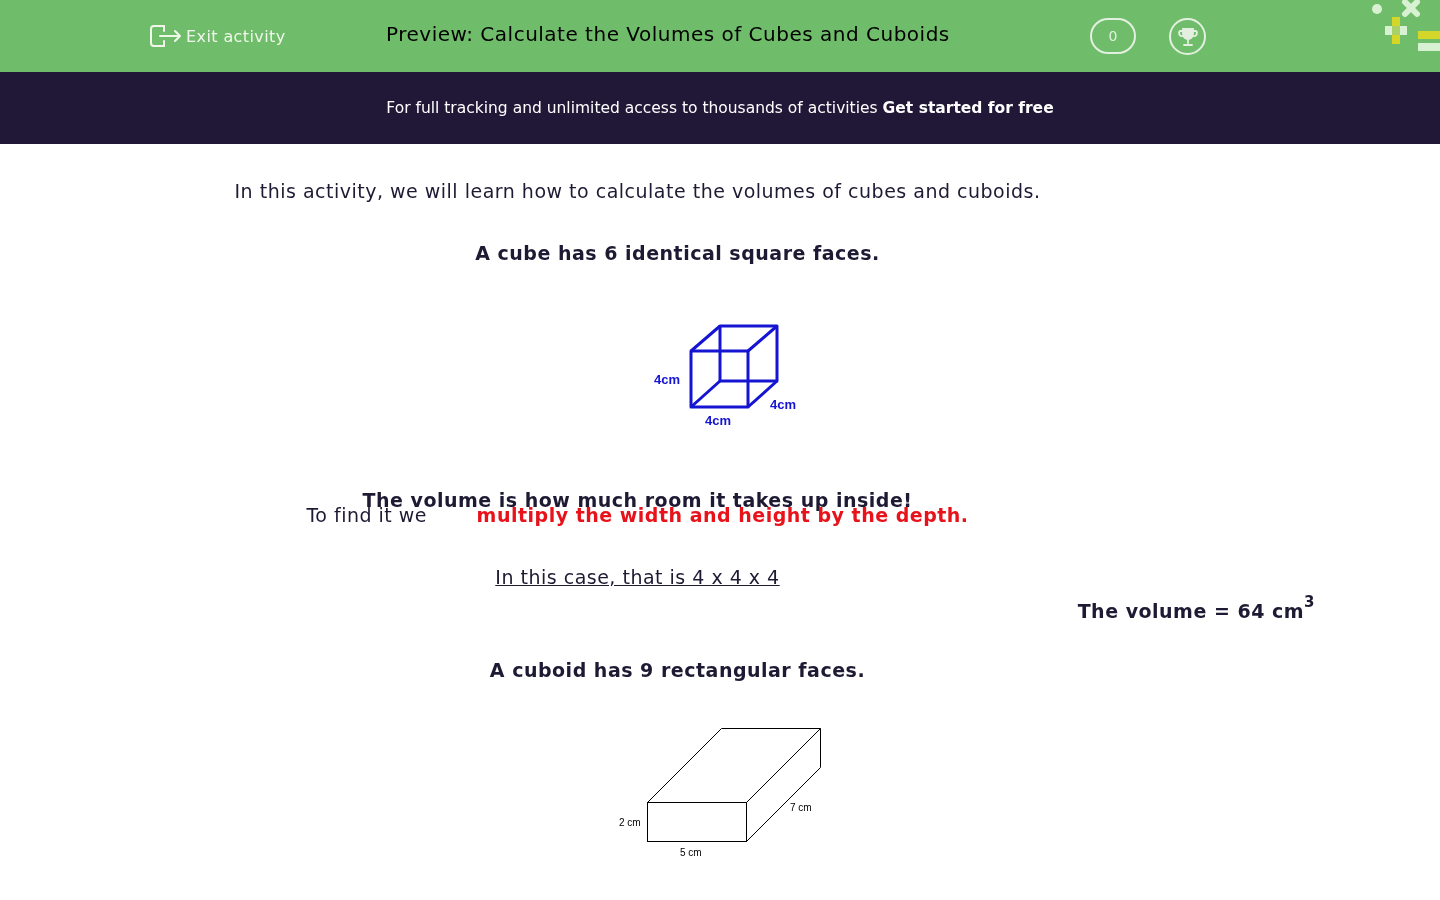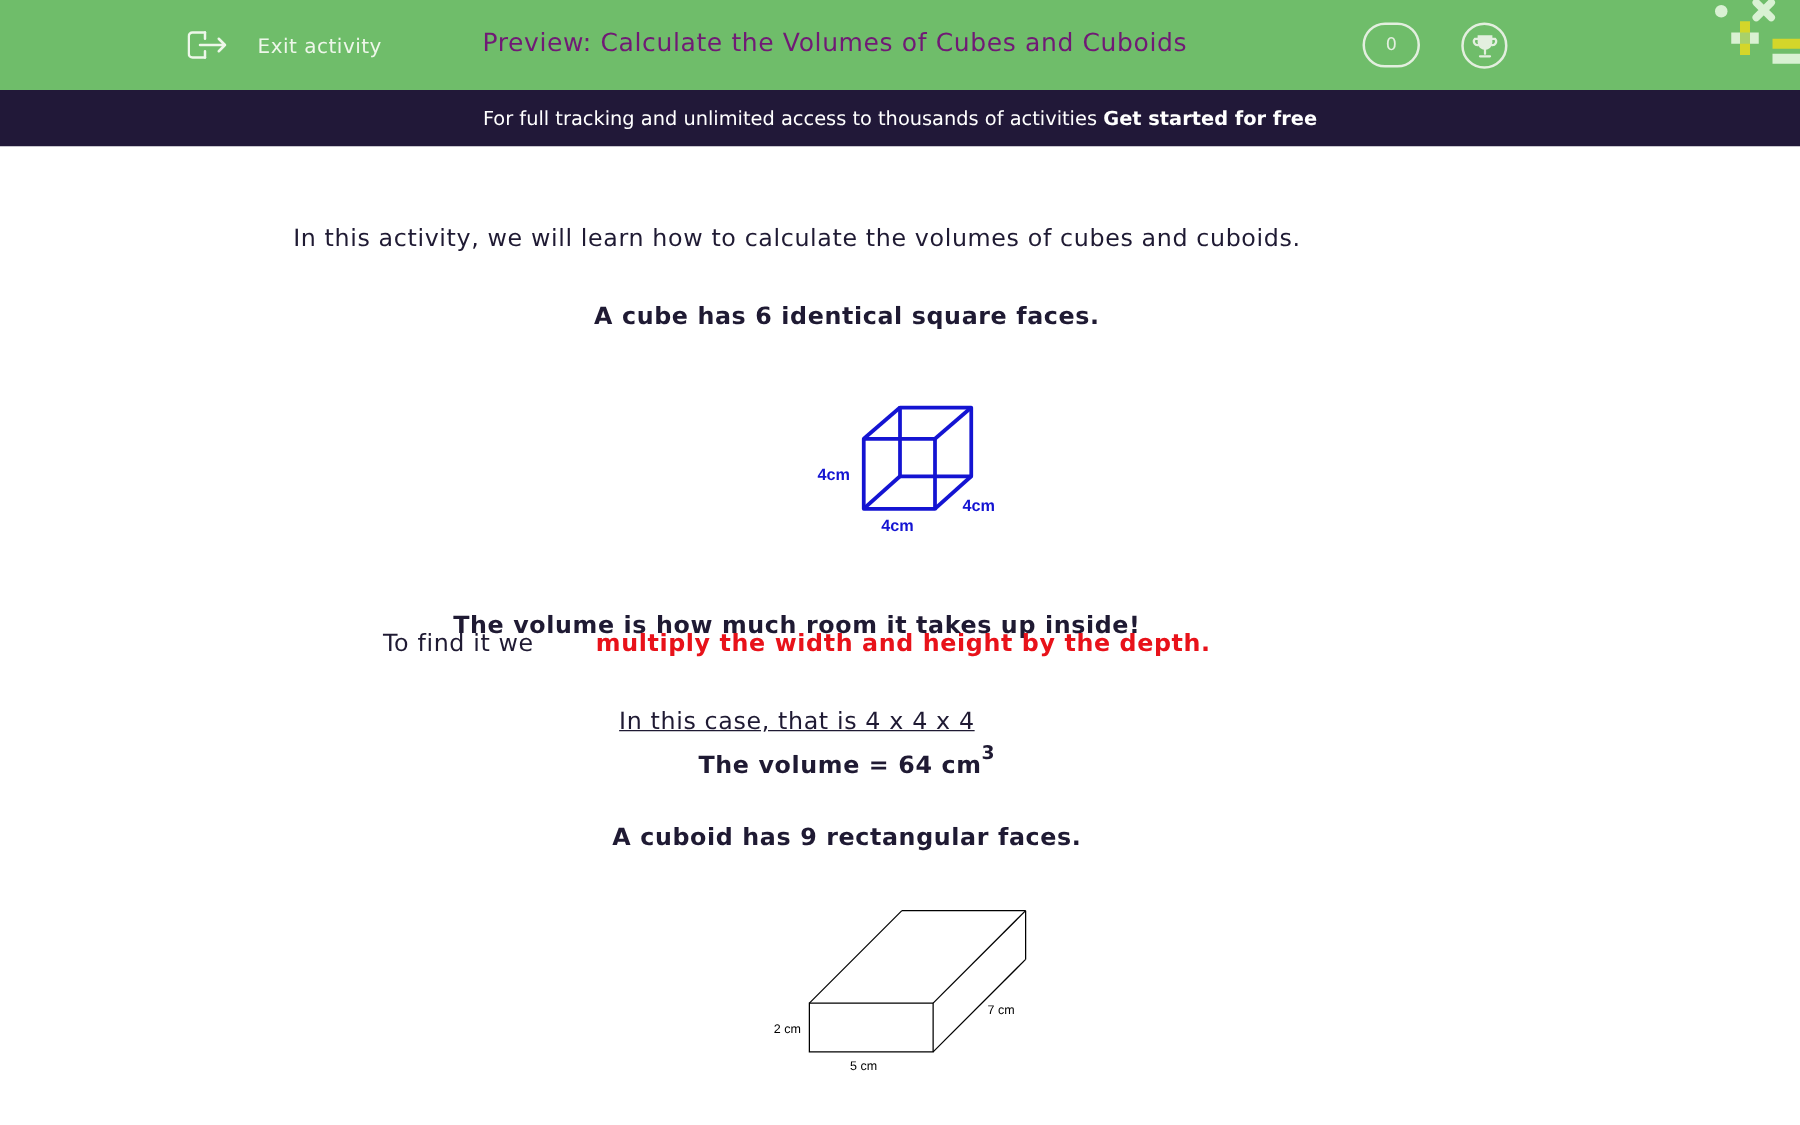--- a/index.html
+++ b/index.html
@@ -5,42 +5,42 @@
   * { box-sizing: border-box; margin: 0; padding: 0; }
   html, body { width: 1440px; height: 900px; overflow: hidden; background: #ffffff; }
   body { font-family: "DejaVu Sans", "Liberation Sans", sans-serif; color: #1f1a33; }
 
   .topbar {
     position: absolute; left: 0; top: 0; width: 1440px; height: 72px;
     background: #6fbd6a;
   }
   .exit-btn {
     position: absolute; left: 150px; top: 20px; height: 32px;
-    display: flex; align-items: center; gap: 24px; cursor: pointer;
+    display: flex; align-items: center; gap: 4px; cursor: pointer;
     color: #eef7ea; font-size: 16px; letter-spacing: 0.4px;
   }
   .exit-btn svg { width: 32px; height: 28px; }
   .title {
     position: absolute; left: 386px; top: 22px;
-    color: #701a75; font-size: 20px; letter-spacing: 0.5px; white-space: nowrap;
+    color: #000000; font-size: 20px; letter-spacing: 0.5px; white-space: nowrap;
   }
   .score-pill {
     position: absolute; left: 1090px; top: 18px; width: 46px; height: 36px;
     border: 2px solid #e3efdf; border-radius: 18px;
     color: #e3efdf; font-size: 14px; display: flex; align-items: center; justify-content: center;
   }
   .trophy-btn {
     position: absolute; left: 1169px; top: 18px; width: 37px; height: 37px;
     border: 2px solid #e3efdf; border-radius: 50%;
     display: flex; align-items: center; justify-content: center; cursor: pointer;
   }
   .logo { position: absolute; left: 1368px; top: 0; width: 72px; height: 56px; }
 
   .banner {
-    position: absolute; left: 0; top: 72px; width: 1440px; height: 45px;
+    position: absolute; left: 0; top: 72px; width: 1440px; height: 72px;
     background: #211838; color: #ffffff;
     display: flex; align-items: center; justify-content: center;
     font-size: 15.5px; white-space: nowrap;
   }
   .banner .cta { font-weight: bold; margin-left: 5px; cursor: pointer; text-align: center; }
   .line { position: absolute; left: 0; width: 1275px; text-align: center; font-size: 19px; letter-spacing: 0.5px; white-space: nowrap; color: #1f1a33; }
   .bold { font-weight: bold; margin-left: 40px; }
   .red { color: #e8121a; font-weight: bold; margin-left: 43px; }
   sup { font-size: 15px; font-weight: bold; position: relative; top: -4px; }
 
@@ -110,21 +110,21 @@
 
 <div class="line" style="top:489px;font-weight:bold;">The volume is how much room it takes up inside!</div>
 
 <div class="line" style="top:504px;">
   <span>To find it we</span>
   <span class="red">multiply the width and height by the depth.</span>
 </div>
 
 <div class="line" style="top:566px;text-decoration:underline;">In this case, that is 4 x 4 x 4</div>
 
-<div class="line bold" style="top:597px;">
+<div class="line bold" style="top:597px;text-align:right;">
   <span>The volume = 64 cm</span><sup>3</sup>
 </div>
 
 <div class="line bold" style="top:659px;">A cuboid has 9 rectangular faces.</div>
 
 <svg class="cuboid-fig" viewBox="0 0 230 140">
   <g stroke="#000000" stroke-width="1" fill="none">
     <rect x="37.5" y="80.5" width="99" height="39"></rect>
     <line x1="37.5" y1="80.5" x2="111.5" y2="6.5"></line>
     <line x1="111.5" y1="6.5" x2="210.5" y2="6.5"></line>

